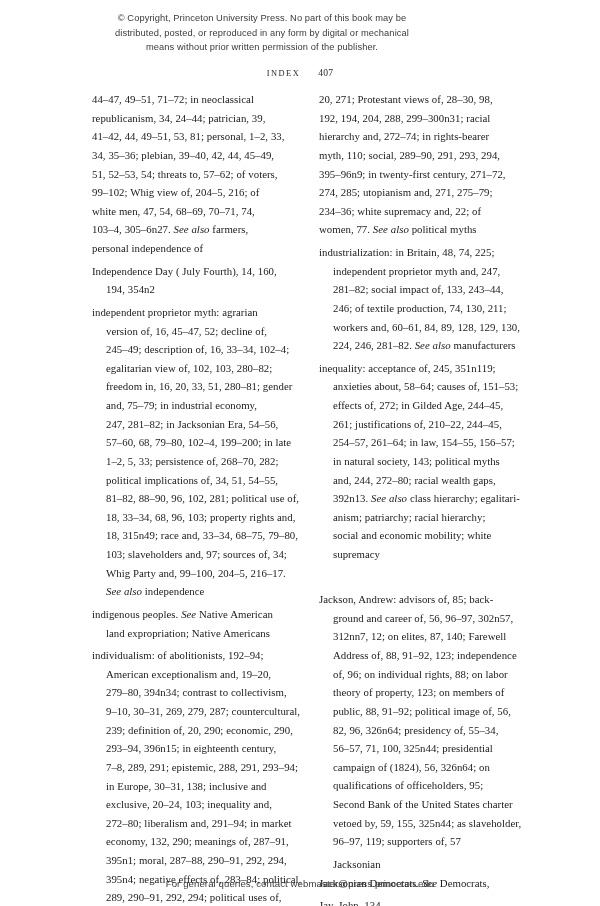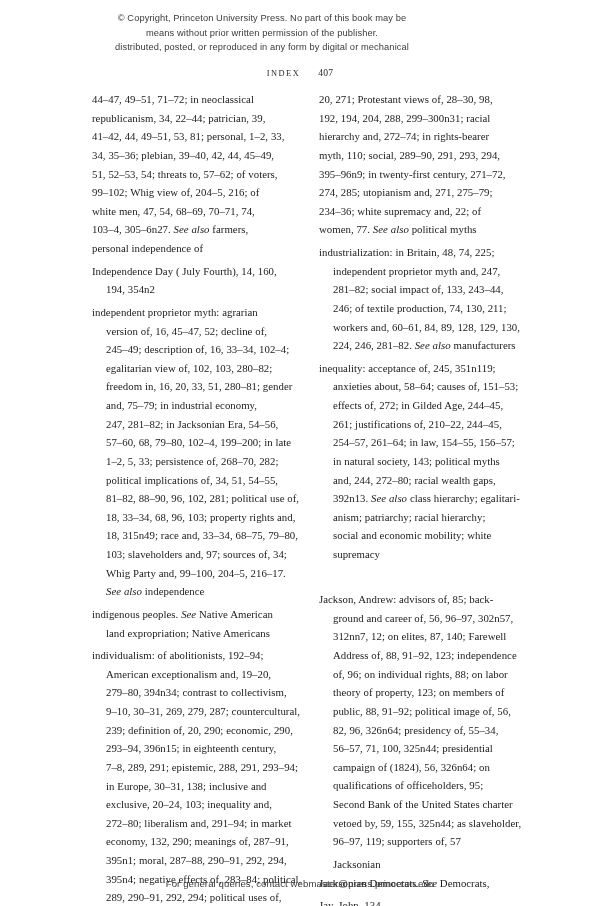--- a/index.html
+++ b/index.html
@@ -98,33 +98,33 @@
     font-size: 9.6px;
     color: #3b3b3b;
     letter-spacing: 0.01em;
   }
 </style>
 </head>
 <body>
 
 <div class="copyright">
   <span class="cline">© Copyright, Princeton University Press. No part of this book may be</span>
+  <span class="cline">distributed, posted, or reproduced in any form by digital or mechanical</span>
   <span class="cline">means without prior written permission of the publisher.</span>
-  <span class="cline">distributed, posted, or reproduced in any form by digital or mechanical</span>
 </div>
 
 <div class="running-head">
   <span class="rh-label">INDEX</span><span class="rh-folio">407</span>
 </div>
 
 <div class="index-body">
   <div class="index-column" id="col-left">
       <div class="entry">
         <span class="ln">44–47, 49–51, 71–72; in neoclassical</span>
-        <span class="ln">republicanism, 34, 22–44; patrician, 39,</span>
+        <span class="ln">republicanism, 34, 24–44; patrician, 39,</span>
         <span class="ln">41–42, 44, 49–51, 53, 81; personal, 1–2, 33,</span>
         <span class="ln">34, 35–36; plebian, 39–40, 42, 44, 45–49,</span>
         <span class="ln">51, 52–53, 54; threats to, 57–62; of voters,</span>
         <span class="ln">99–102; Whig view of, 204–5, 216; of</span>
         <span class="ln">white men, 47, 54, 68–69, 70–71, 74,</span>
         <span class="ln">103–4, 305–6n27. <i>See also</i> farmers,</span>
         <span class="ln">personal independence of</span>
       </div>
       <div class="entry">
         <span class="ln">Independence Day ( July Fourth), 14, 160,</span>

